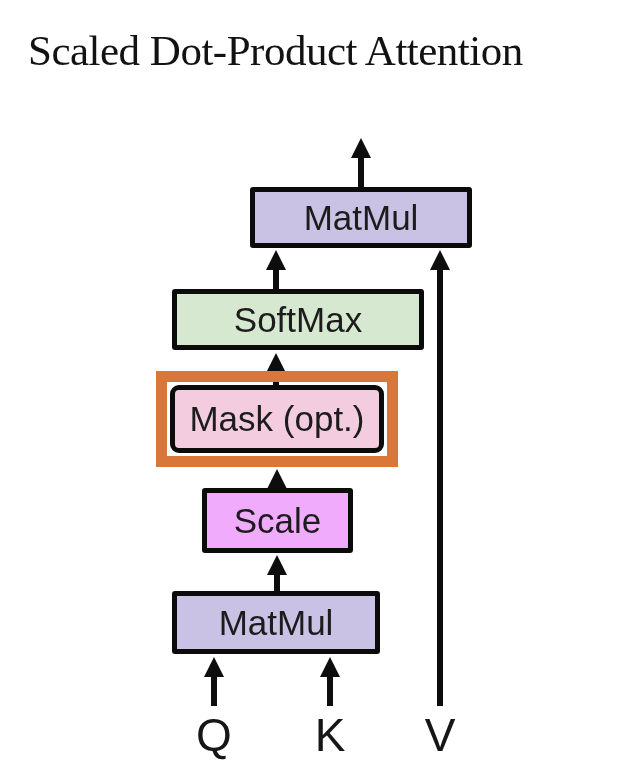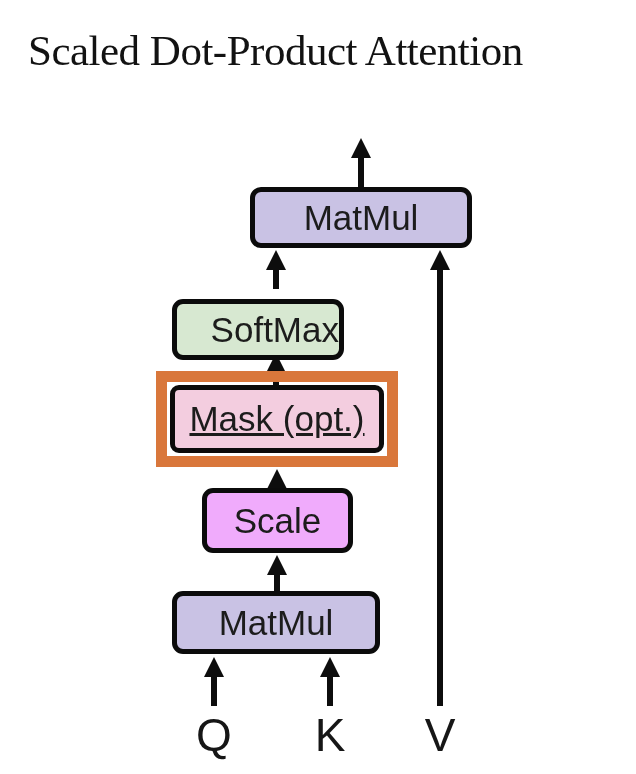--- a/index.html
+++ b/index.html
@@ -25,31 +25,31 @@
     letter-spacing: -0.5px;
     color: #121212;
     white-space: nowrap;
   }
 
   
   .node {
     position: absolute;
     box-sizing: border-box;
     border: 5px solid #0b0b0b;
-    border-radius: 11px;
+    border-radius: 3px;
     display: flex;
     align-items: center;
     justify-content: center;
     font-size: 35px;
     color: #1c1c1c;
     z-index: 3;
     white-space: nowrap;
   }
   .b-matmul-top    { left: 250px; top: 187px; width: 222px; height: 61px; }
-  .b-softmax       { left: 172px; top: 299px; width: 172px; height: 61px; justify-content: flex-end; }
+  .b-softmax       { left: 172px; top: 289px; width: 252px; height: 61px; }
   .b-mask          { left: 170px; top: 385px; width: 214px; height: 68px; border-radius: 9px; }
   .b-scale         { left: 202px; top: 488px; width: 151px; height: 65px; }
   .b-matmul-bottom { left: 172px; top: 591px; width: 208px; height: 63px; }
 
   
   .highlight-rect {
     position: absolute;
     box-sizing: border-box;
     left: 156px;
     top: 371px;
@@ -135,21 +135,21 @@
     <div class="head"></div>
     <div class="shaft"></div>
   </div>
 
   <div class="node b-matmul-top" style="background-color: rgb(201, 194, 228);">
     <span>MatMul</span>
   </div>
   <div class="node b-softmax" style="background-color: rgb(215, 232, 209);">
     <span>SoftMax</span>
   </div>
-  <div class="node b-mask" style="background-color: rgb(243, 205, 223); text-decoration: underline;">
+  <div class="node b-mask" style="background-color: rgb(243, 205, 223);">
     <span>Mask (opt.)</span>
   </div>
   <div class="node b-scale" style="background-color: #f0abfc;">
     <span>Scale</span>
   </div>
   <div class="node b-matmul-bottom" style="background-color: rgb(201, 194, 228);">
     <span>MatMul</span>
   </div>
 
   <div class="highlight-rect" style="border-color: rgb(217, 119, 59);"></div>

